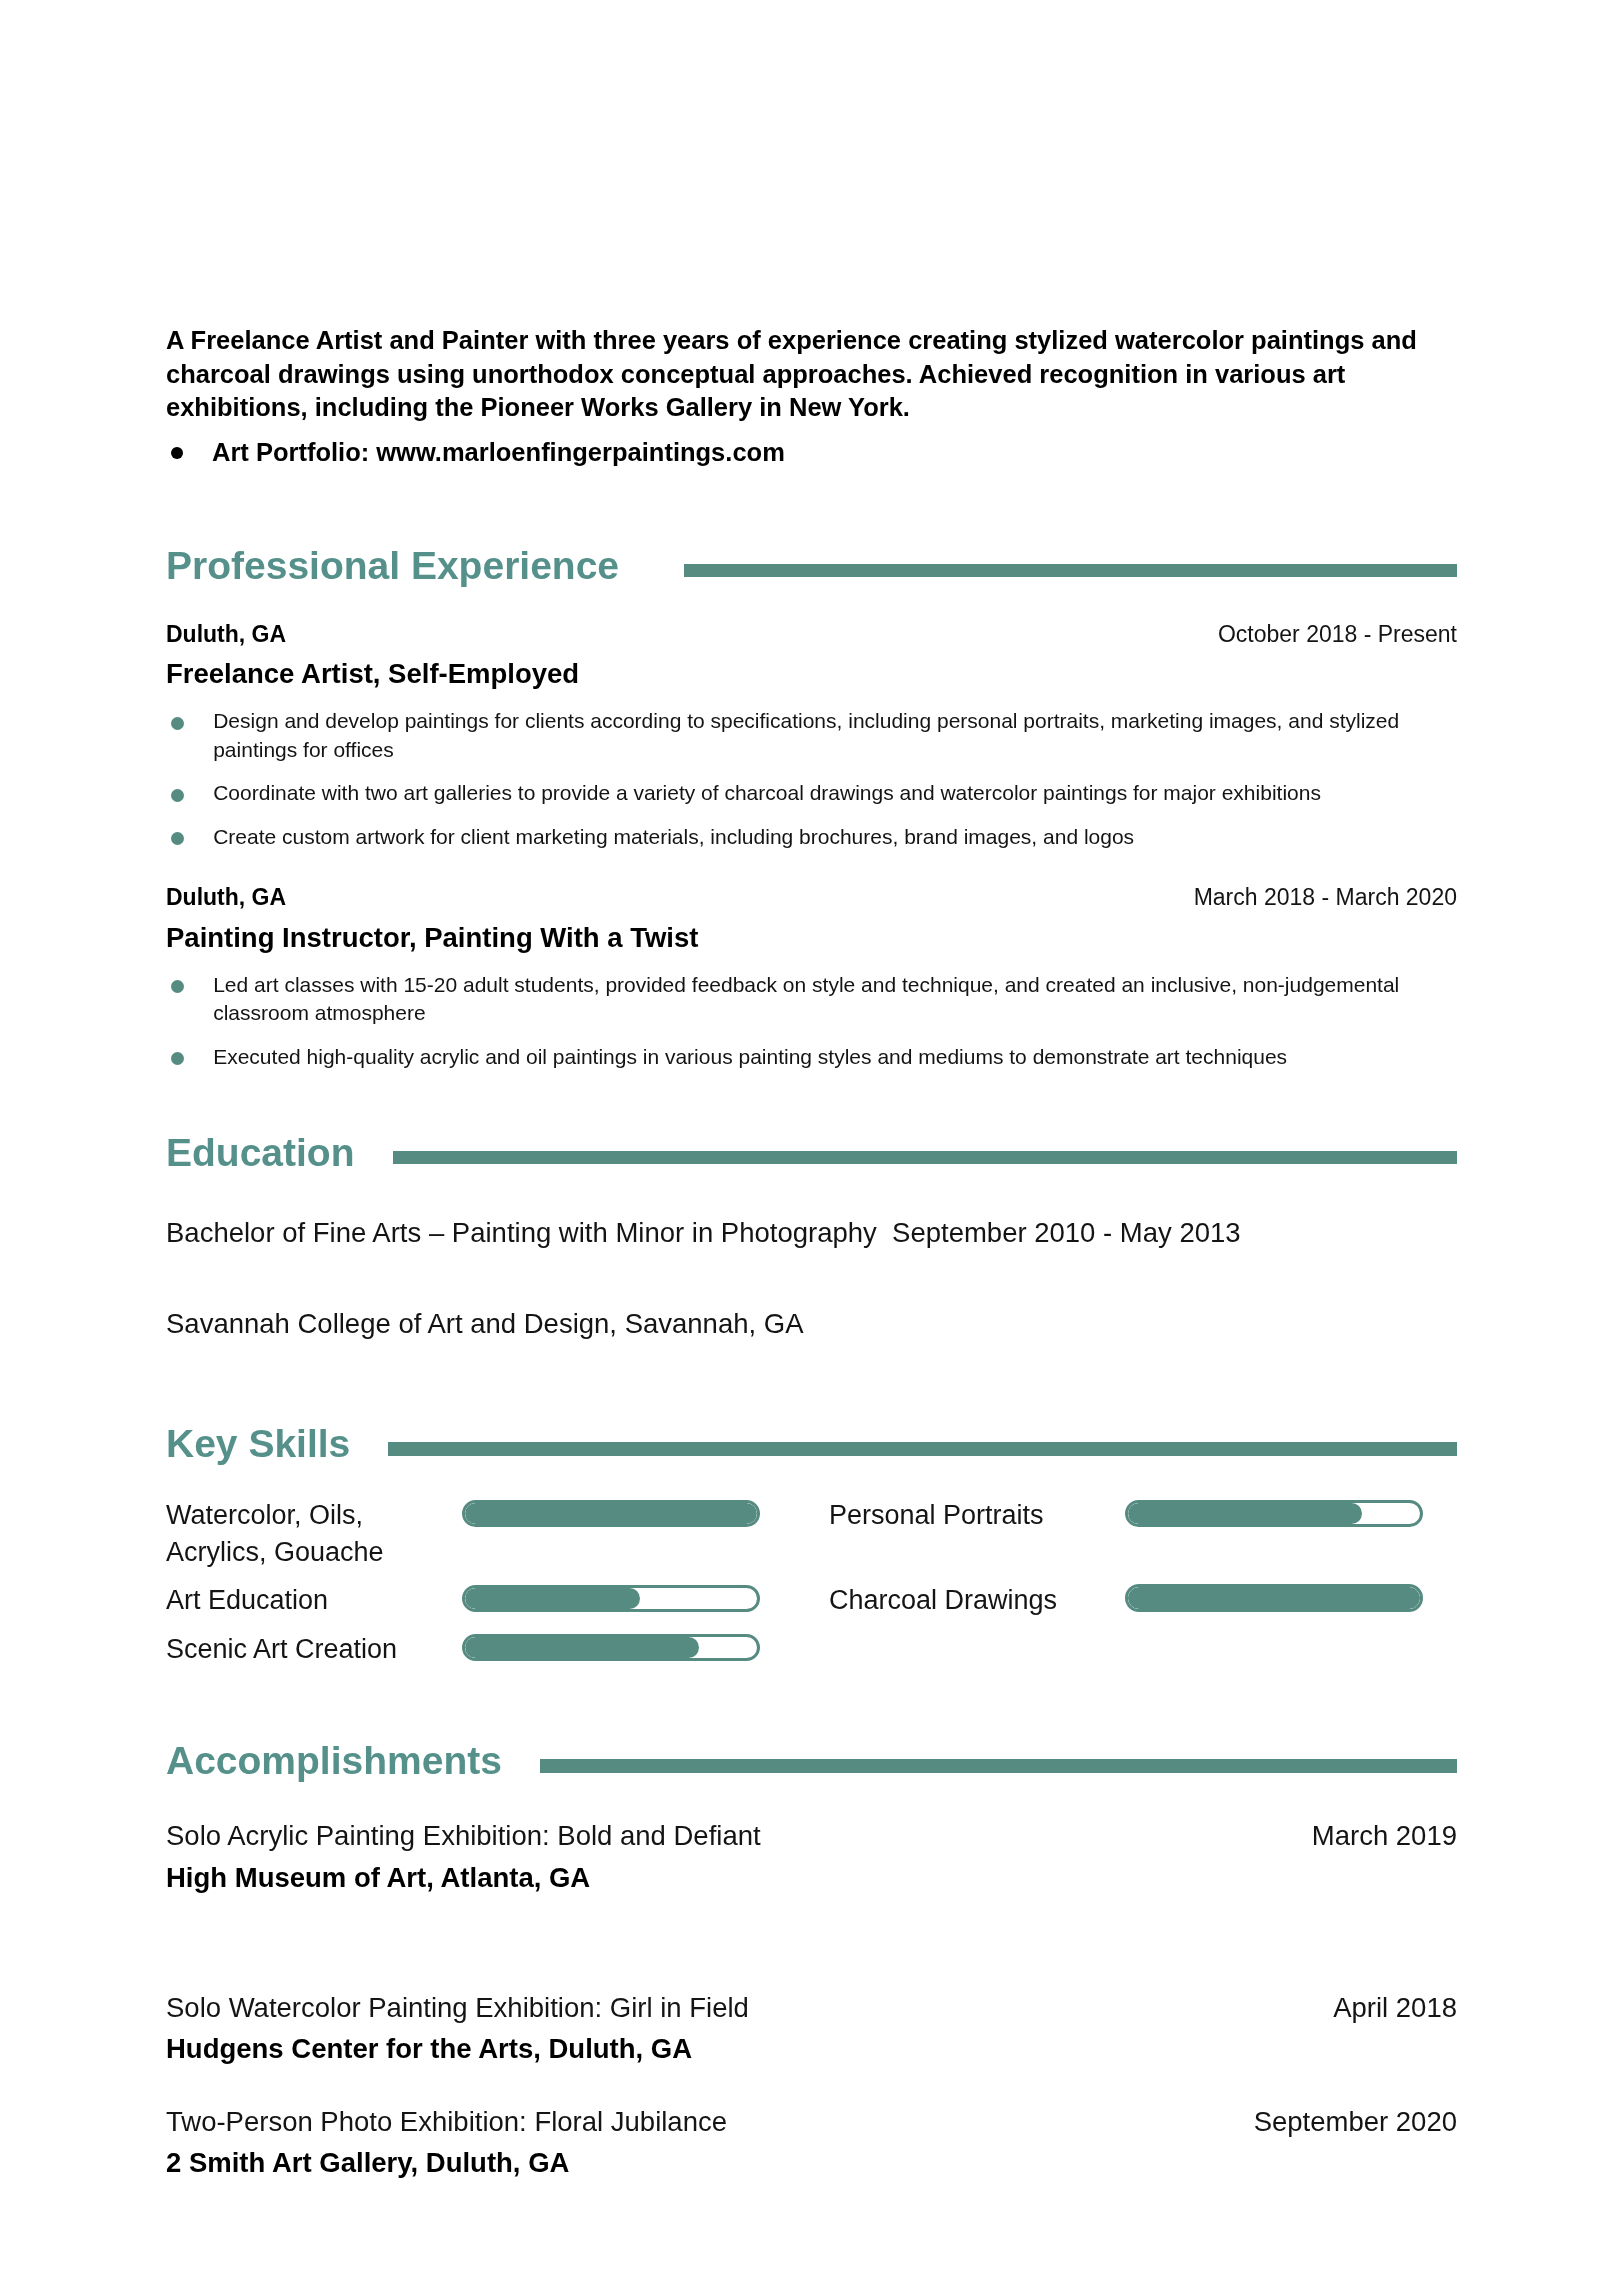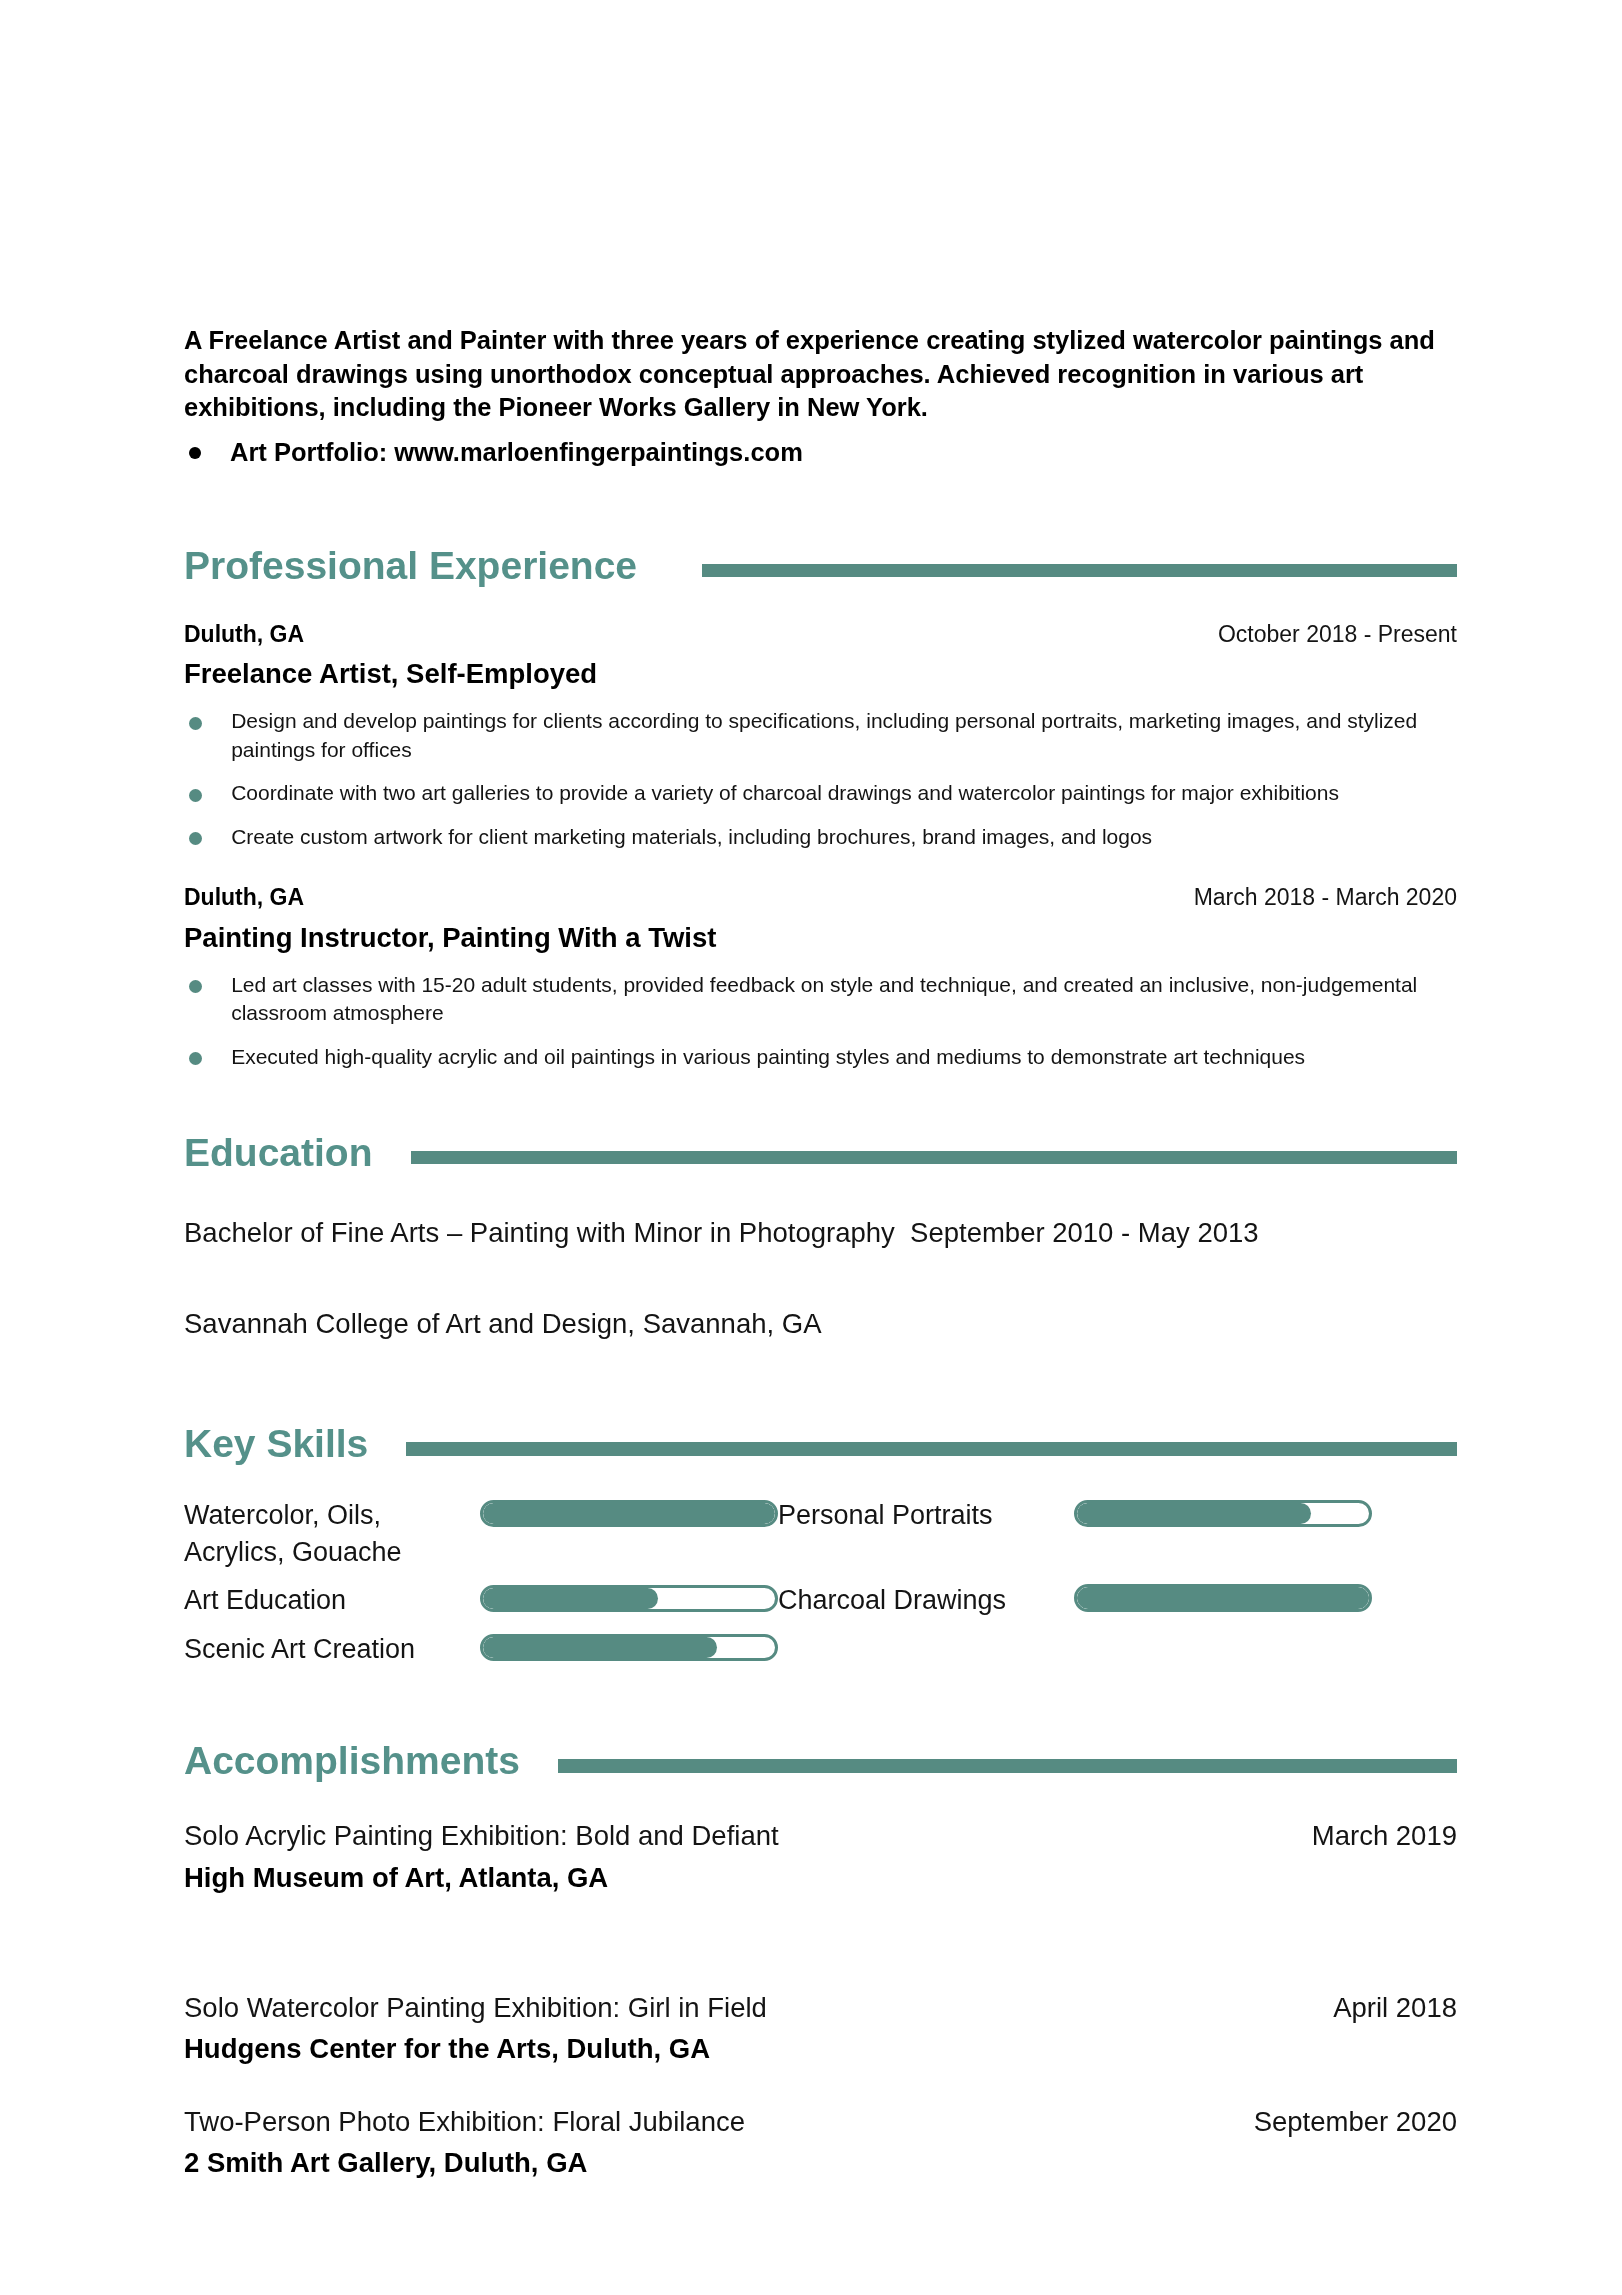--- a/index.html
+++ b/index.html
@@ -14,21 +14,21 @@
     display:flex; align-items:flex-start;
   }
   .band-left { padding:31px 0 0 118px; }
   .band-left h1 { margin:0; font-size:48px; line-height:1.08; font-weight:700; color:#ffffff; }
   .person-job-title { margin-top:15.7px; font-size:28px; font-weight:700; color:#ffffff; }
   .band-right {
     margin-left:auto; padding:55px 202px 0 0; text-align:right;
     color:#ffffff; font-size:25px; line-height:1.55; font-weight:400; white-space:nowrap;
   }
   
-  .content { position:absolute; left:184px; right:165px; top:324px; }
+  .content { position:absolute; left:166px; right:165px; top:324px; }
   .summary { margin:0; font-weight:700; font-size:25.5px; line-height:1.32; color:#000000; }
   .bullet { display:flex; }
   .portfolio-row { margin-top:13px; }
   .dot { flex:none; width:13px; height:13px; border-radius:50%; margin:9.2px 29px 0 5.2px; }
   .dot-black { background:#000000; width:11.8px; height:11.8px; }
   .dot-teal  { background:#568B82; }
   .portfolio-text { font-weight:700; font-size:25.5px; color:#000000; }
   
   .sec-head { display:flex; align-items:center; }
   .sec-head h2 { margin:0; font-size:39px; font-weight:700; color:#55918A; white-space:nowrap; }
@@ -43,21 +43,21 @@
   .job-location { font-weight:700; color:#000000; }
   .job-dates { font-weight:400; color:#141414; }
   .job-role { font-weight:700; font-size:27.5px; margin-top:10.5px; color:#000000; }
   .bullets { margin-top:17px; }
   .bullets .bullet { margin-bottom:15.7px; }
   .bullet-text { flex:1; font-size:21px; line-height:1.34; color:#141414; }
   
   .edu-line { font-size:27.5px; line-height:1.55; white-space:pre-wrap; color:#141414;margin-top:48px; }
   .edu-line.first { margin-top:37px; }
   
-  .skills-wrap { display:flex; margin-top:31px; }
+  .skills-wrap { display:flex; gap:69px; margin-top:31px; }
   .skills-col { width:594px; flex:none; }
   .skill-row { display:flex; align-items:flex-start; margin-bottom:11.8px; }
   .skill-row.mb-tall { margin-bottom:48px; }
   .skill-label { width:296px; flex:none; font-size:27px; line-height:1.36; padding-right:15.7px; box-sizing:border-box; color:#141414; }
   .skill-bar {
     width:298px; flex:none; height:27.5px; box-sizing:border-box; margin-top:2.6px;
     border:3.9px solid #568B82; border-radius:654px; background:#ffffff; overflow:hidden;
   }
   .skill-fill { height:100%; background:#568B82; border-radius:654px; }
   

